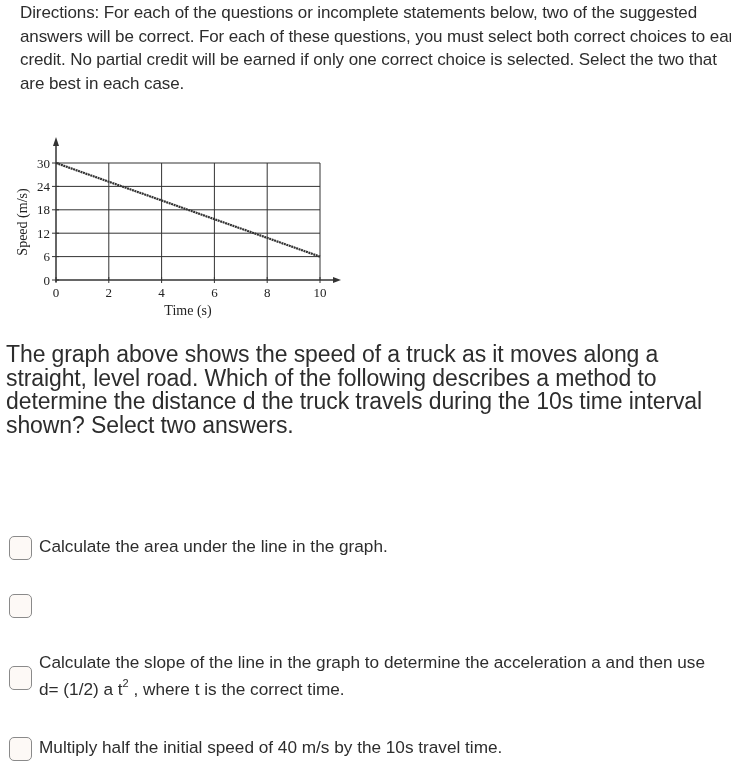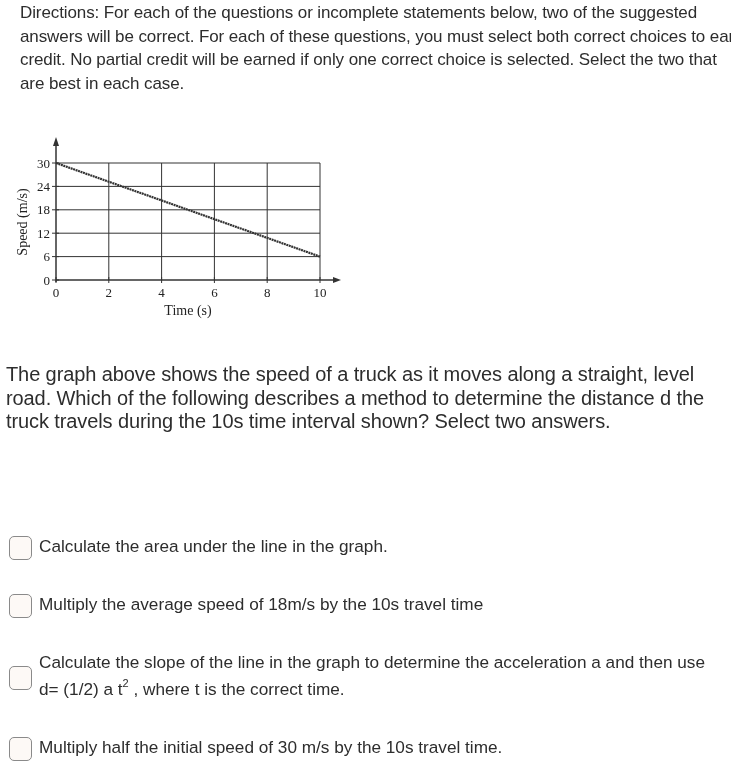--- a/index.html
+++ b/index.html
@@ -11,21 +11,21 @@
   .directions {
     position: absolute; left: 20px; top: 1px; width: 724px;
     font-size: 17px; line-height: 23.5px; letter-spacing: -0.1px;
   }
   .graph {
     position: absolute; left: 0; top: 130px; width: 360px; height: 200px;
   }
   .graph svg { display: block; }
   .question {
     position: absolute; left: 6px; top: 343px; width: 724px;
-    font-size: 20px; line-height: 23.5px; letter-spacing: -0.1px; margin-top: 20px;
+    font-size: 23px; line-height: 23.5px; letter-spacing: -0.1px;
   }
   .option {
     position: absolute; left: 9px; width: 715px;
     display: flex; align-items: center;
   }
   .checkbox {
     flex: 0 0 auto;
     width: 21px; height: 22px;
     border: 1.5px solid #8a8a8a; border-radius: 5px;
     background: #fdf9f6;
@@ -99,24 +99,23 @@
 
 <div class="question">The graph above shows the speed of a truck as it moves along a straight, level road. Which of the following describes a method to determine the distance d the truck travels during the 10s time interval shown?  Select two answers.</div>
 
 <div class="option" style="top:536px">
   <span class="checkbox"></span>
   <span class="opt-label" style="margin-top:-3px">Calculate the area under the line in the graph.</span>
 </div>
 
 <div class="option" style="top:594px">
   <span class="checkbox"></span>
-  <span class="opt-label" style="margin-top:-3px">Multiply the average speed of 18m/s by the 10s travel time</span>
 </div>
 
 <div class="option" style="top:652px">
   <span class="checkbox"></span>
   <span class="opt-label" style="margin-top:-3px"><span>Calculate the slope of the line in the graph to determine the acceleration a and then use d= (1/2) a t</span><sup>2</sup><span> , where t is the correct time.</span></span>
 </div>
 
 <div class="option" style="top:737px">
   <span class="checkbox"></span>
-  <span class="opt-label" style="margin-top:-3px">Multiply half the initial speed of 30 m/s by the 10s travel time.</span>
+  <span class="opt-label" style="margin-top:-3px">Multiply half the initial speed of 40 m/s by the 10s travel time.</span>
 </div>
 
 </body></html>

